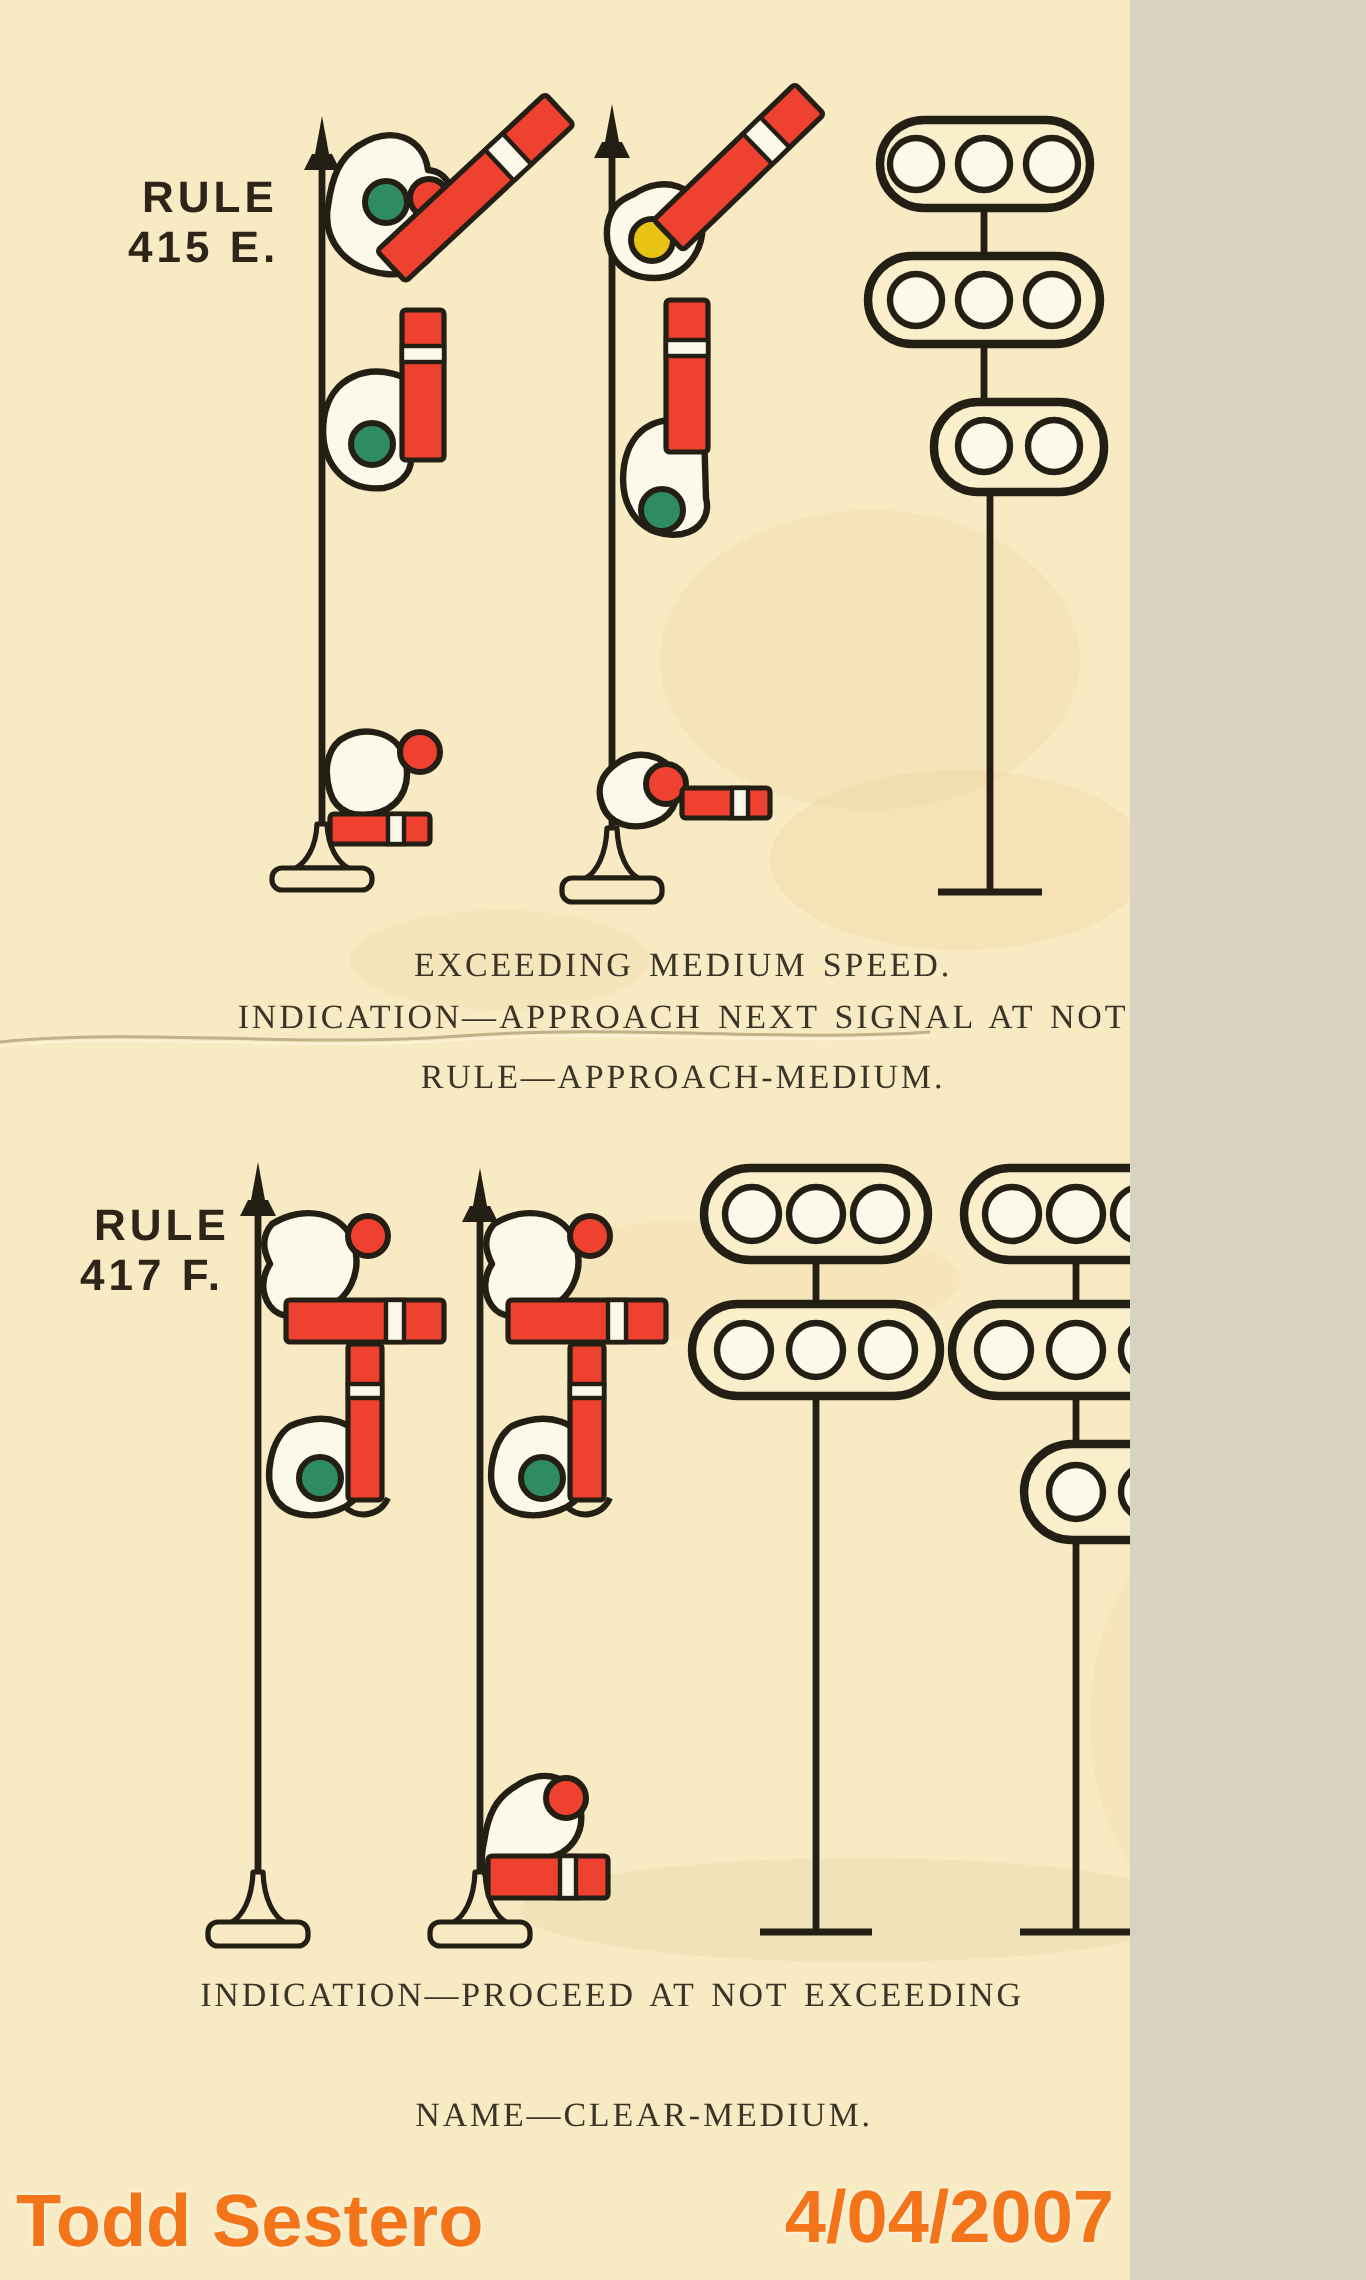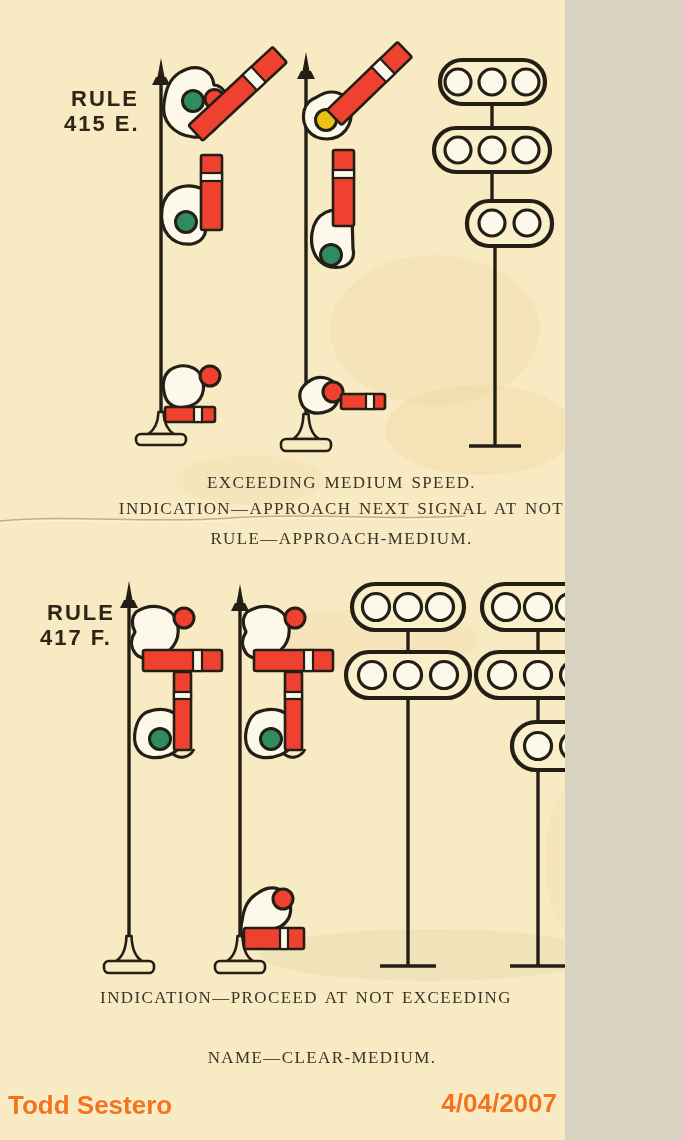--- a/index.html
+++ b/index.html
@@ -20,21 +20,21 @@
   }
   .rule-label .l1{padding-left:7px;}
   .caption{
     width:683px;text-align:center;
     font-size:17px;letter-spacing:1.4px;word-spacing:2px;
     color:var(--caption,#3b3428);
   }
   .caption-f{width:612px;}
   .watermark{
     font-family:"Liberation Sans","DejaVu Sans",sans-serif;
-    font-weight:bold;font-size:26px;color:var(--orange,#f37419);
+    font-weight:bold;font-size:37px;color:var(--orange,#f37419);
     text-shadow:0 0 2px rgba(255,255,255,.85);
     white-space:nowrap;
   }
   .pageno{
     width:683px;text-align:right;font-size:21px;letter-spacing:2px;
     color:#0f172a;
   }
   
   .ink{stroke:var(--ink,#241f15);}
   .pole{stroke:var(--ink,#241f15);stroke-width:3.4;}

